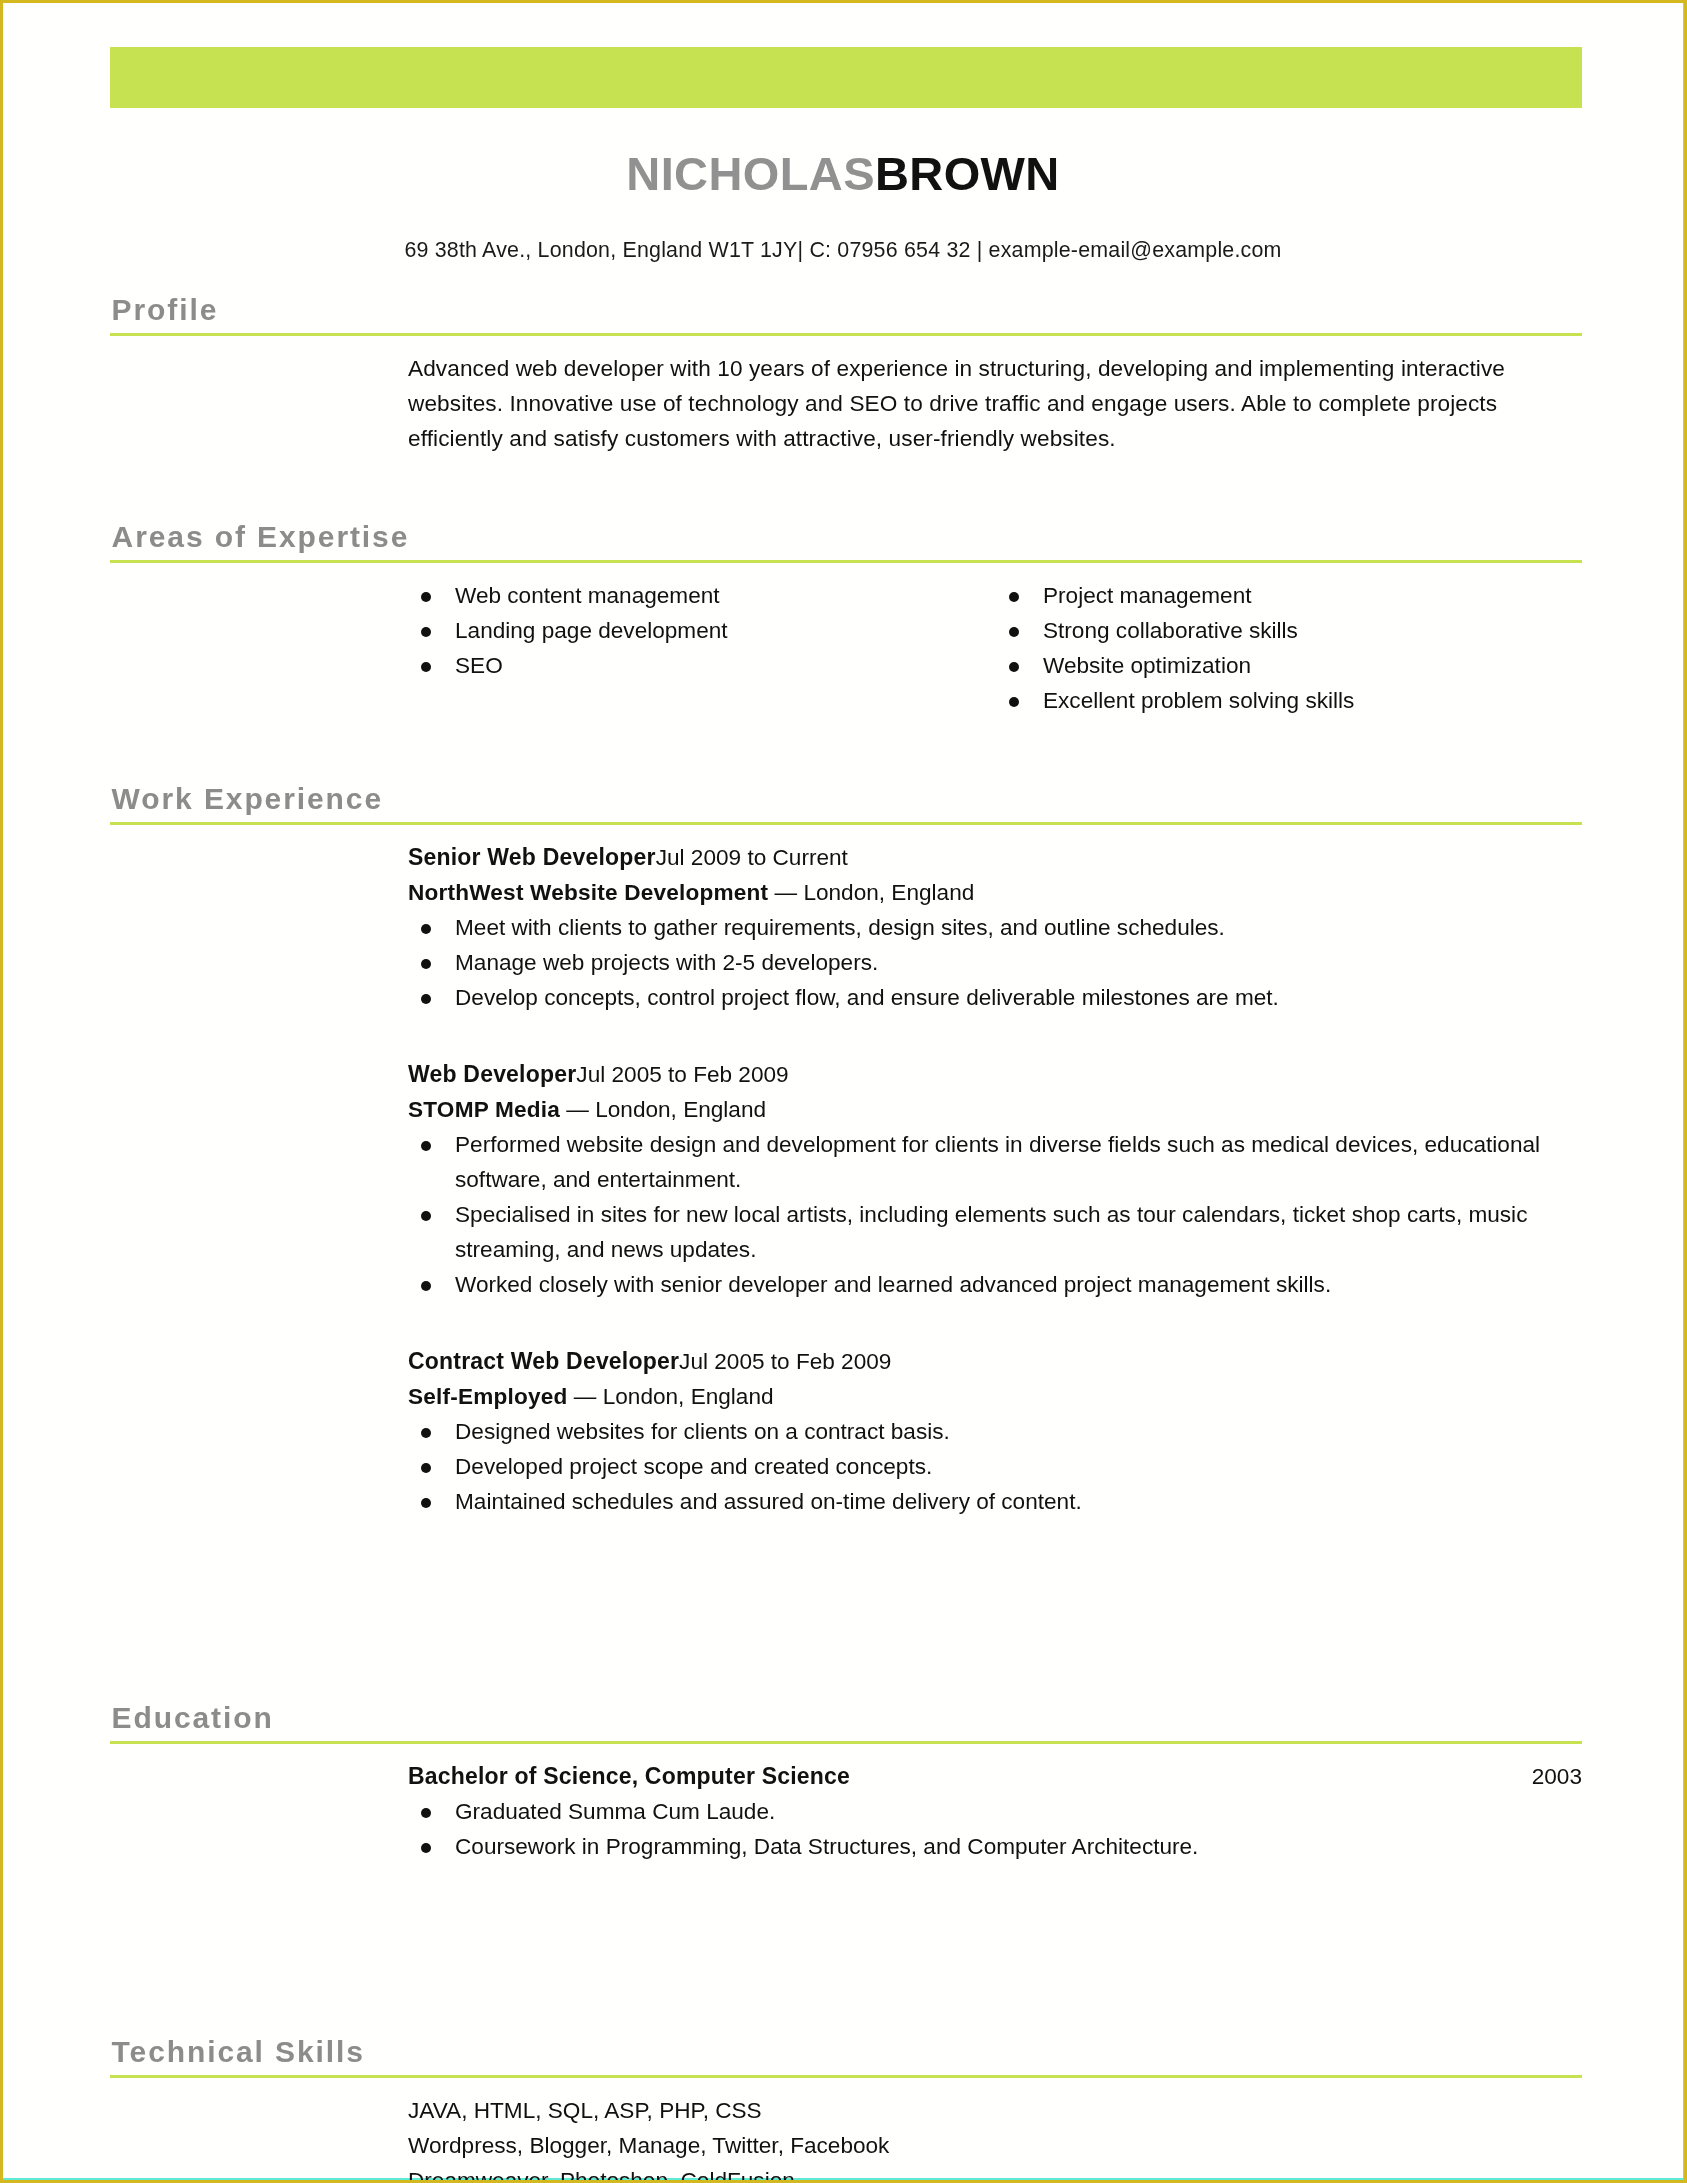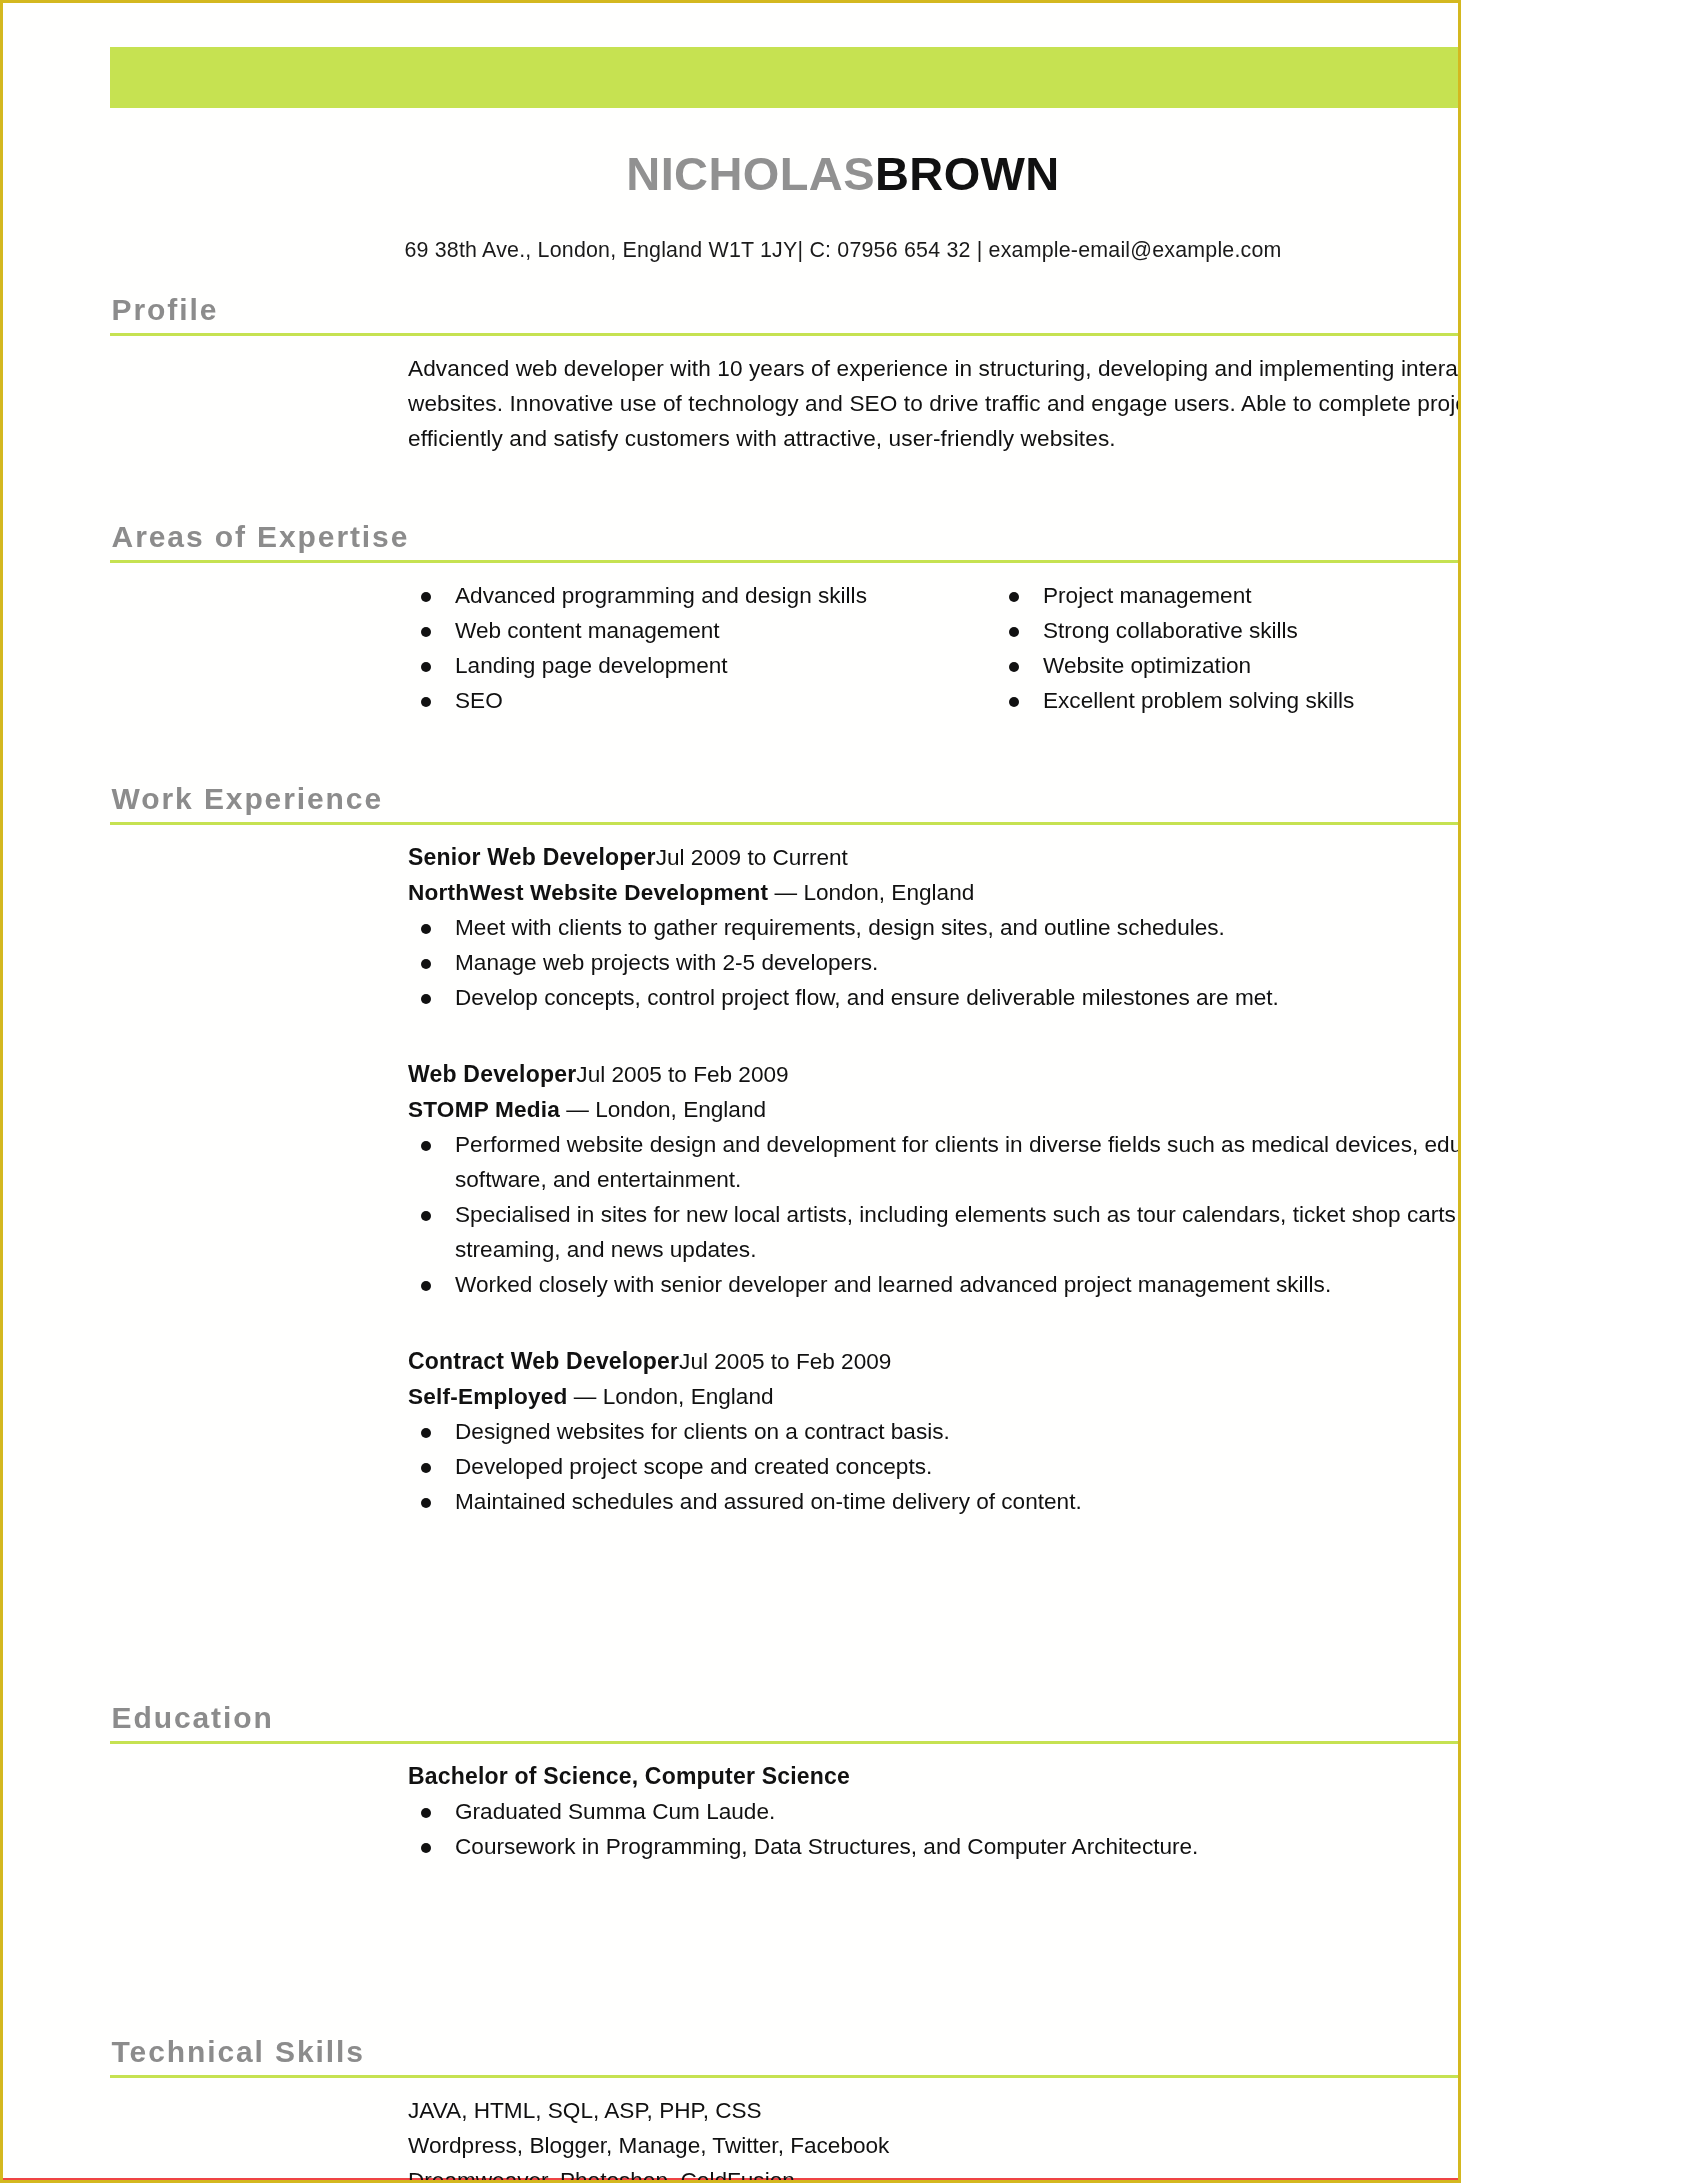--- a/index.html
+++ b/index.html
@@ -6,23 +6,23 @@
 
   html, body {
     width: 1687px;
     height: 2183px;
     background: #ffffff;
     font-family: "Liberation Sans", sans-serif;
   }
 
   .page {
     position: relative;
-    width: 1461px;
+    width: 1687px;
     height: 2183px;
-    background: #ef4444;
+    background: #5eead4;
     border: 3.9px solid #d4b81f;
     overflow: hidden;
   }
 
   .paper {
     position: absolute;
     left: 0; top: 0;
     width: 1680px;
     height: 2175px;
     background: #fffffe;
@@ -234,21 +234,20 @@
         <div class="para">Advanced web developer with 10 years of experience in structuring, developing and implementing interactive websites. Innovative use of technology and SEO to drive traffic and engage users. Able to complete projects efficiently and satisfy customers with attractive, user-friendly websites.</div>
       </div>
     </div>
 
     <div class="section" id="sec-expertise">
       <div class="sec-title">Areas of Expertise</div>
       <div class="sec-rule"></div>
       <div class="sec-body">
         <div class="exp-cols">
           <ul class="bul exp-col-a">
-            <li>Advanced programming and design skills</li>
             <li>Web content management</li>
             <li>Landing page development</li>
             <li>SEO</li>
           </ul>
           <ul class="bul exp-col-b">
             <li>Project management</li>
             <li>Strong collaborative skills</li>
             <li>Website optimization</li>
             <li>Excellent problem solving skills</li>
           </ul>

